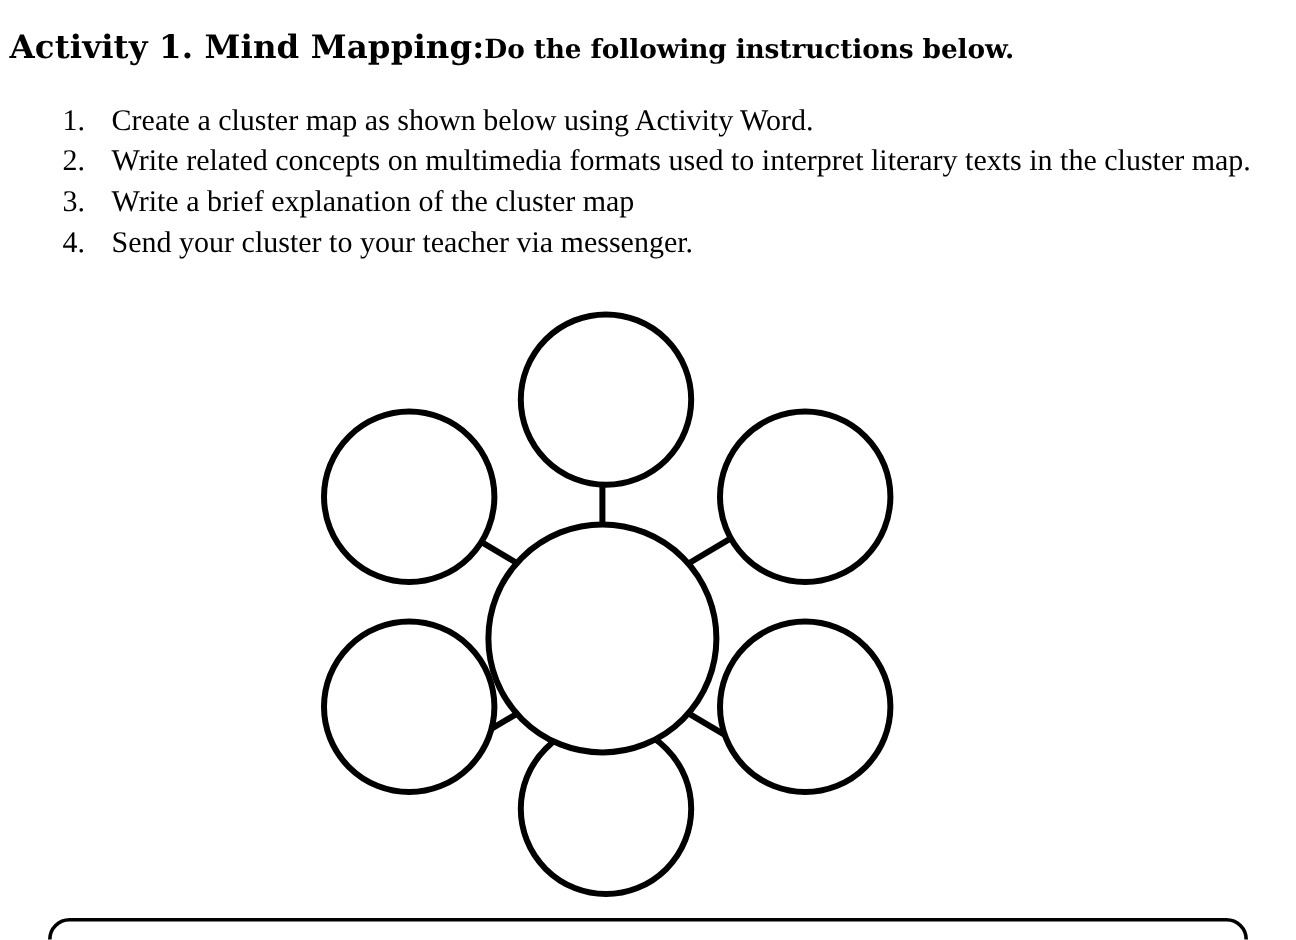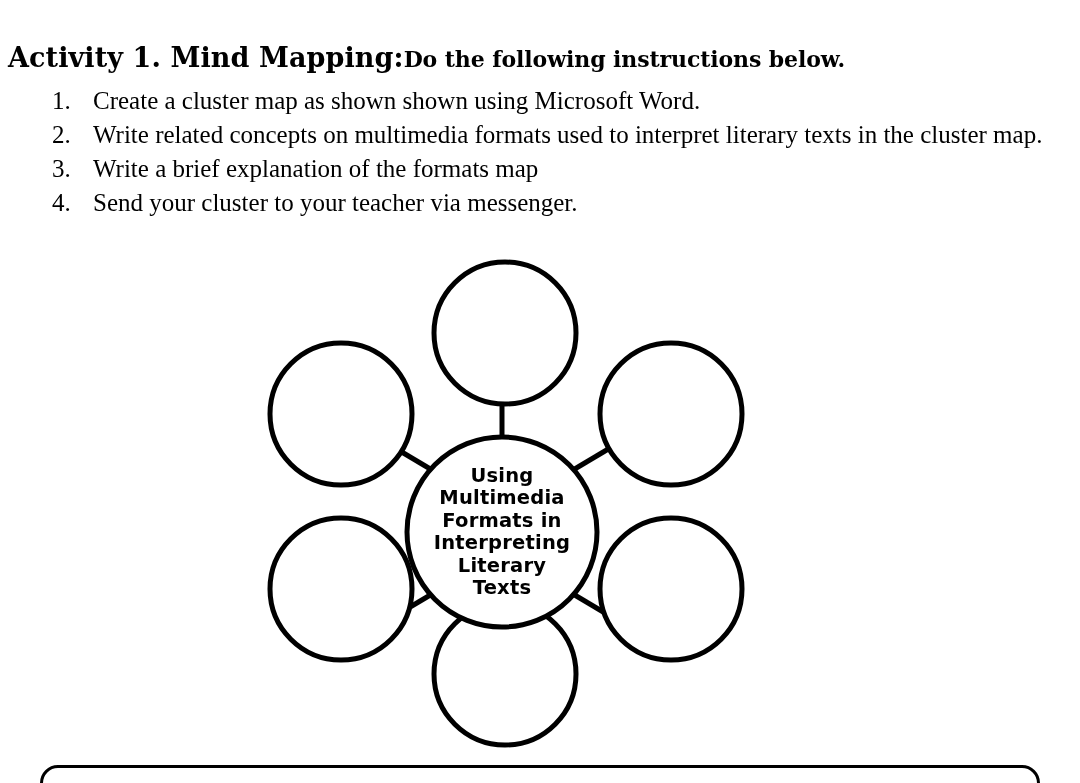--- a/index.html
+++ b/index.html
@@ -13,21 +13,21 @@
     position: relative;
     overflow: hidden;
     font-family: "Liberation Serif", serif;
     color: #000000;
   }
 
   
   .heading {
     position: absolute;
     left: 8px;
-    top: 42px;
+    top: 24px;
     white-space: nowrap;
   }
   .heading-main {
     font-family: "DejaVu Serif", serif;
     font-weight: bold;
     font-size: 27px;
     letter-spacing: 0.1px;
   }
   .heading-sub {
     font-family: "DejaVu Serif", serif;
@@ -103,29 +103,29 @@
 </head>
 <body>
 
 <div class="heading">
   <span class="heading-main">Activity 1. Mind Mapping:</span><span class="heading-sub">Do the following instructions below.</span>
 </div>
 
 <div class="instructions">
   <div class="instr-row">
     <span class="instr-num">1.</span>
-    <span class="instr-text">Create a cluster map as shown shown using Microsoft Word.</span>
+    <span class="instr-text">Create a cluster map as shown below using Activity Word.</span>
   </div>
   <div class="instr-row">
     <span class="instr-num">2.</span>
     <span class="instr-text">Write related concepts on multimedia formats used to interpret literary texts in the cluster map.</span>
   </div>
   <div class="instr-row">
     <span class="instr-num">3.</span>
-    <span class="instr-text">Write a brief explanation of the formats map</span>
+    <span class="instr-text">Write a brief explanation of the cluster map</span>
   </div>
   <div class="instr-row">
     <span class="instr-num">4.</span>
     <span class="instr-text">Send your cluster to your teacher via messenger.</span>
   </div>
 </div>
 
 <div class="cluster-map">
   <svg width="520" height="500" viewBox="0 0 520 500" xmlns="http://www.w3.org/2000/svg">
     <g fill="none" stroke="#000000" stroke-width="5" stroke-linecap="butt">
@@ -141,25 +141,15 @@
       <circle cx="421" cy="162" r="71" fill="#ffffff"></circle>
       <circle cx="421" cy="337" r="71" fill="#ffffff"></circle>
       <circle cx="255" cy="422" r="71" fill="#ffffff"></circle>
       <circle cx="91" cy="337" r="71" fill="#ffffff"></circle>
       <circle cx="91" cy="162" r="71" fill="#ffffff"></circle>
 
       <circle cx="252" cy="280" r="95" fill="#ffffff"></circle>
     </g>
   </svg>
 
-  <div class="center-label-wrap">
-    <div class="center-label">
-      <div>Using</div>
-      <div>Multimedia</div>
-      <div>Formats in</div>
-      <div>Interpreting</div>
-      <div>Literary</div>
-      <div>Texts</div>
-    </div>
-  </div>
 </div>
 
 <div class="bottom-box"></div>
 
 </body></html>

